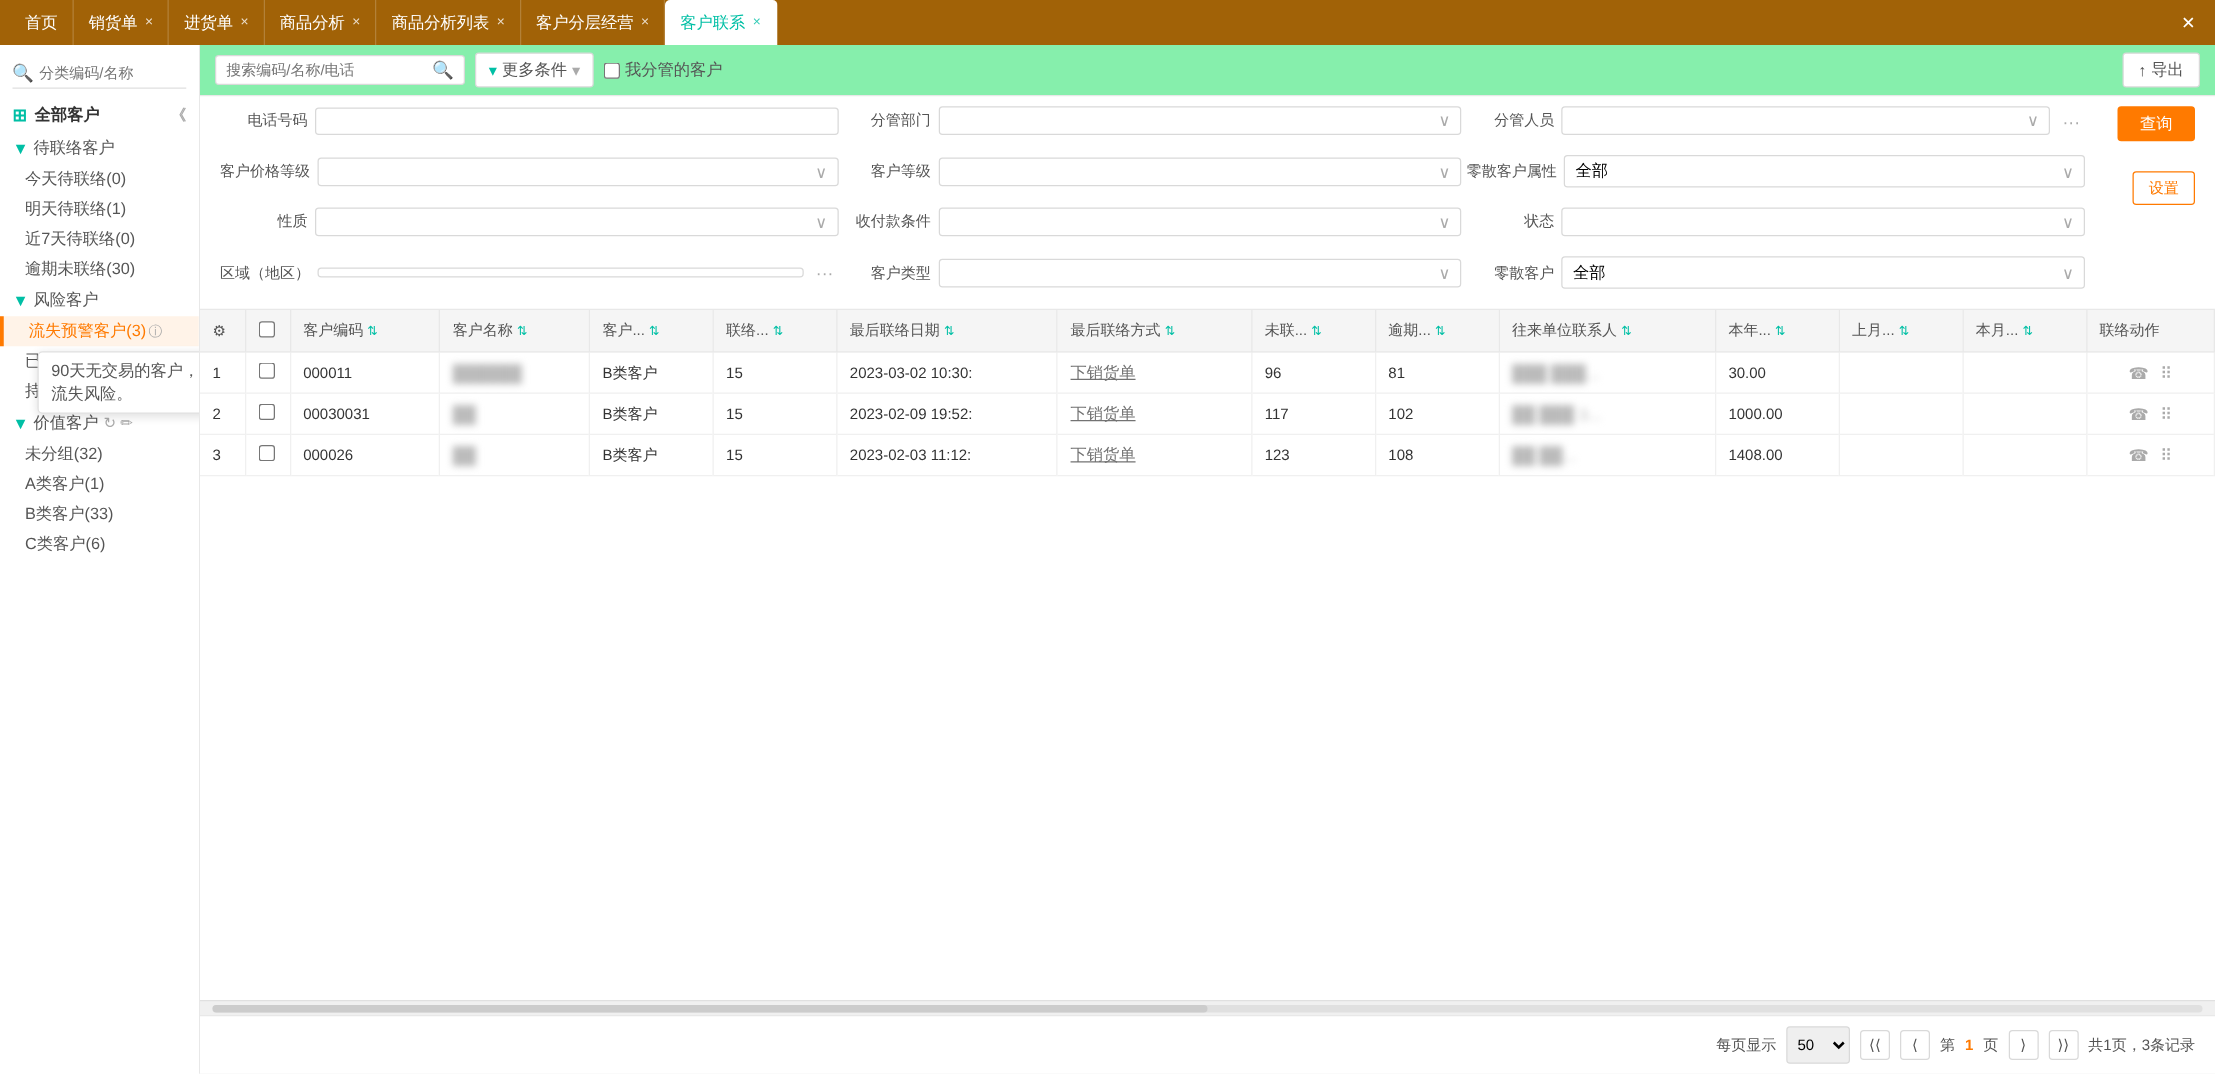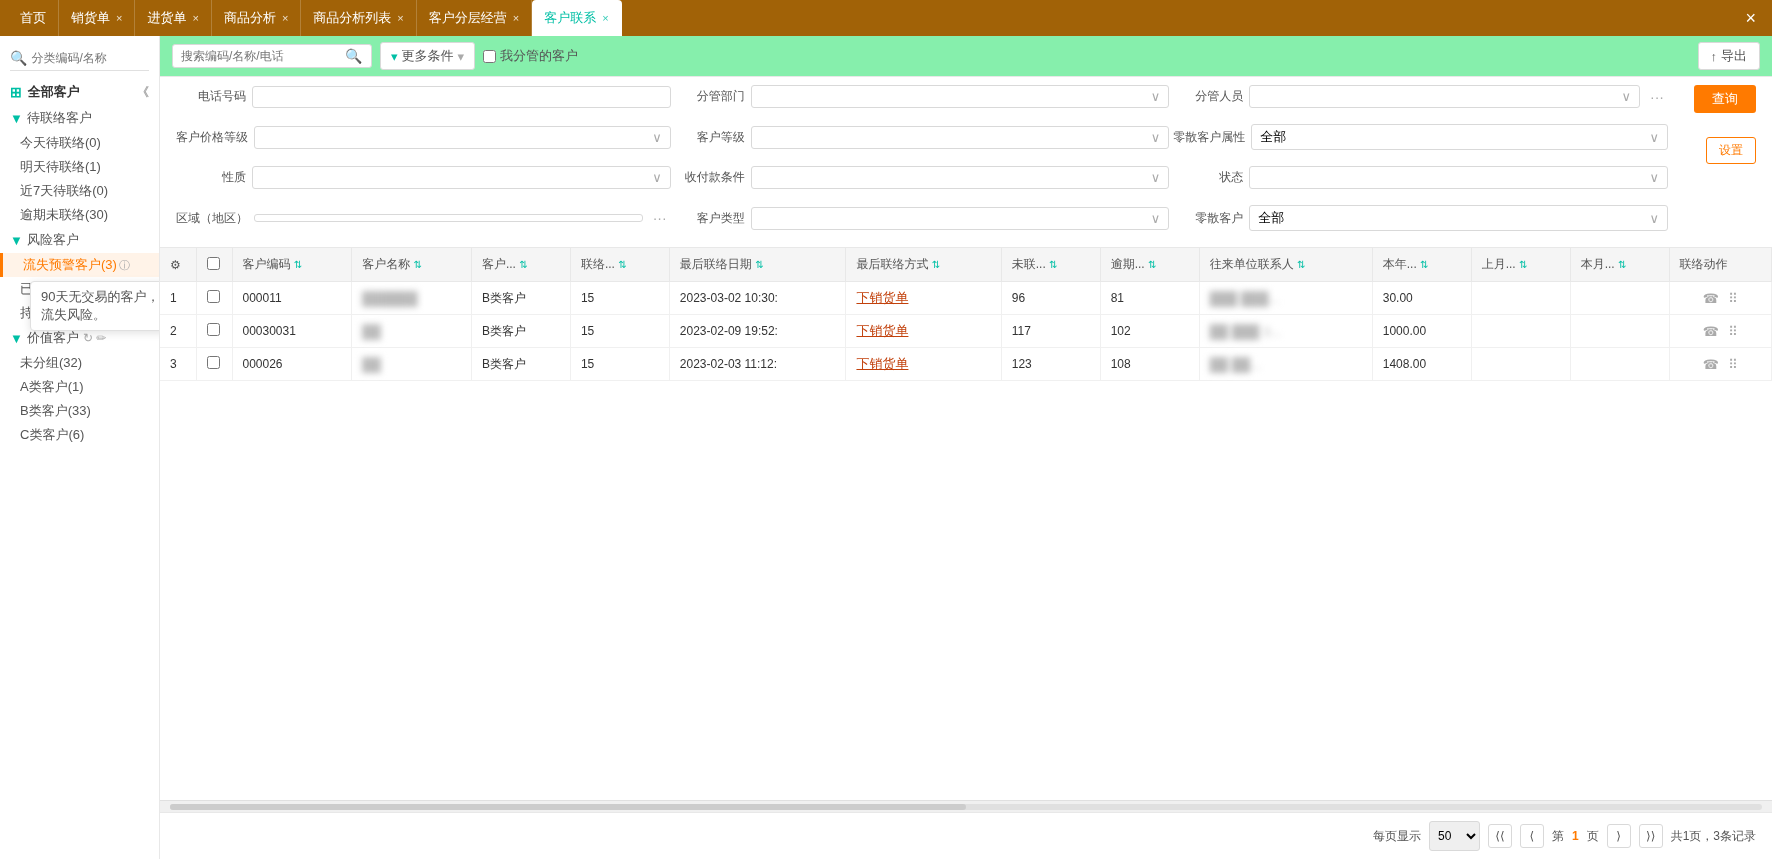--- a/index.html
+++ b/index.html
@@ -127,21 +127,21 @@
       border-bottom: 1px solid #e8e8e8; border-right: 1px solid #e8e8e8;
       white-space: nowrap; font-weight: 500;
     }
     thead th.sortable { cursor: pointer; }
     thead th .sort-icon { color: #00bfa5; font-size: 10px; }
     tbody tr { border-bottom: 1px solid #f0f0f0; }
     tbody td {
       padding: 7px 10px; font-size: 12px; color: #333; border-right: 1px solid #f0f0f0;
       white-space: nowrap;
     }
-    .link-text { color: #c2410c; cursor: pointer; text-decoration: underline; }
+    .link-text { color: #737373; cursor: pointer; text-decoration: underline; }
 
     
     .pagination {
       display: flex; align-items: center; justify-content: flex-end; padding: 8px 16px;
       background: #fff; border-top: 1px solid #e8e8e8; gap: 8px;
     }
     .pagination span, .pagination .page-num {
       font-size: 12px; color: #555;
     }
     .pagination .page-btn {

